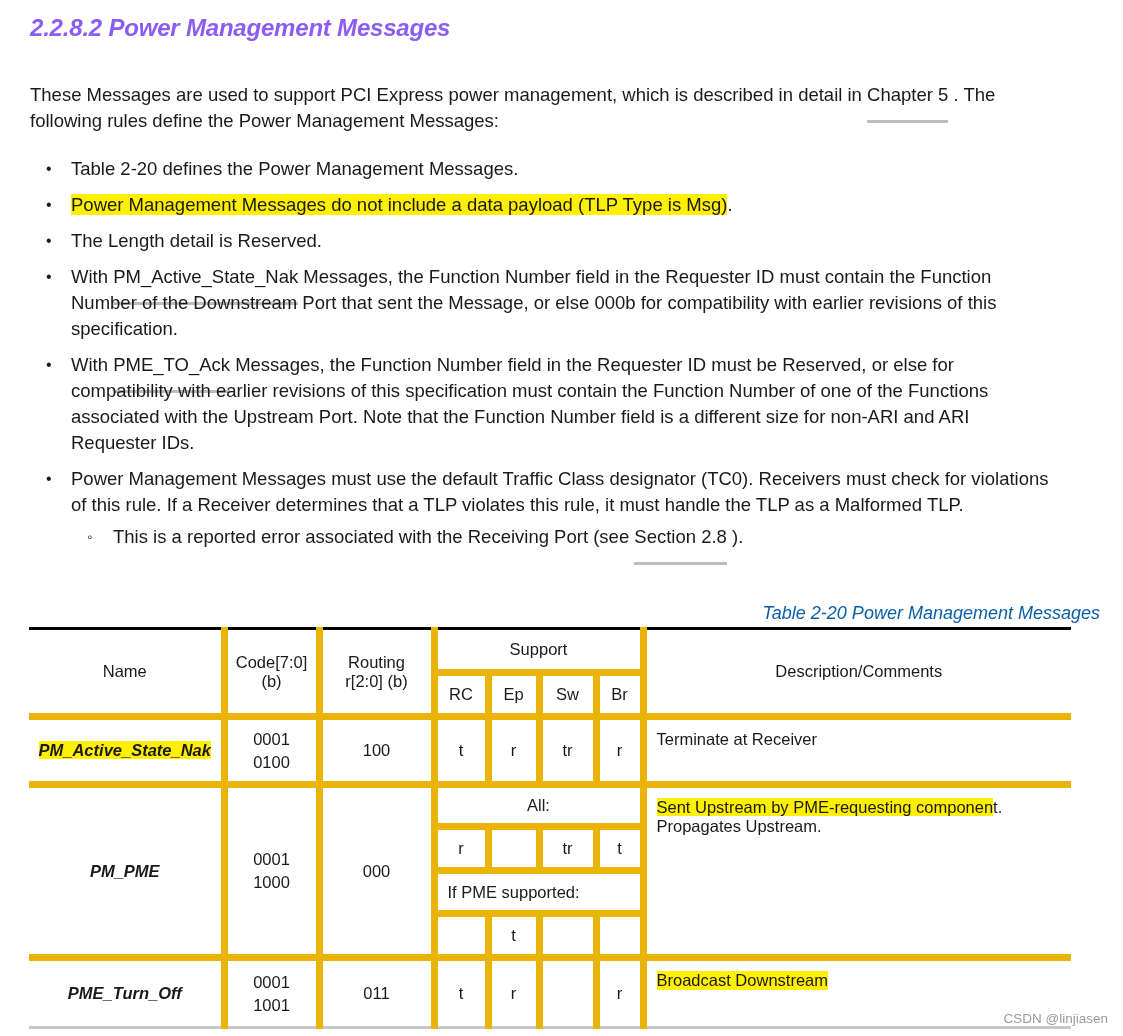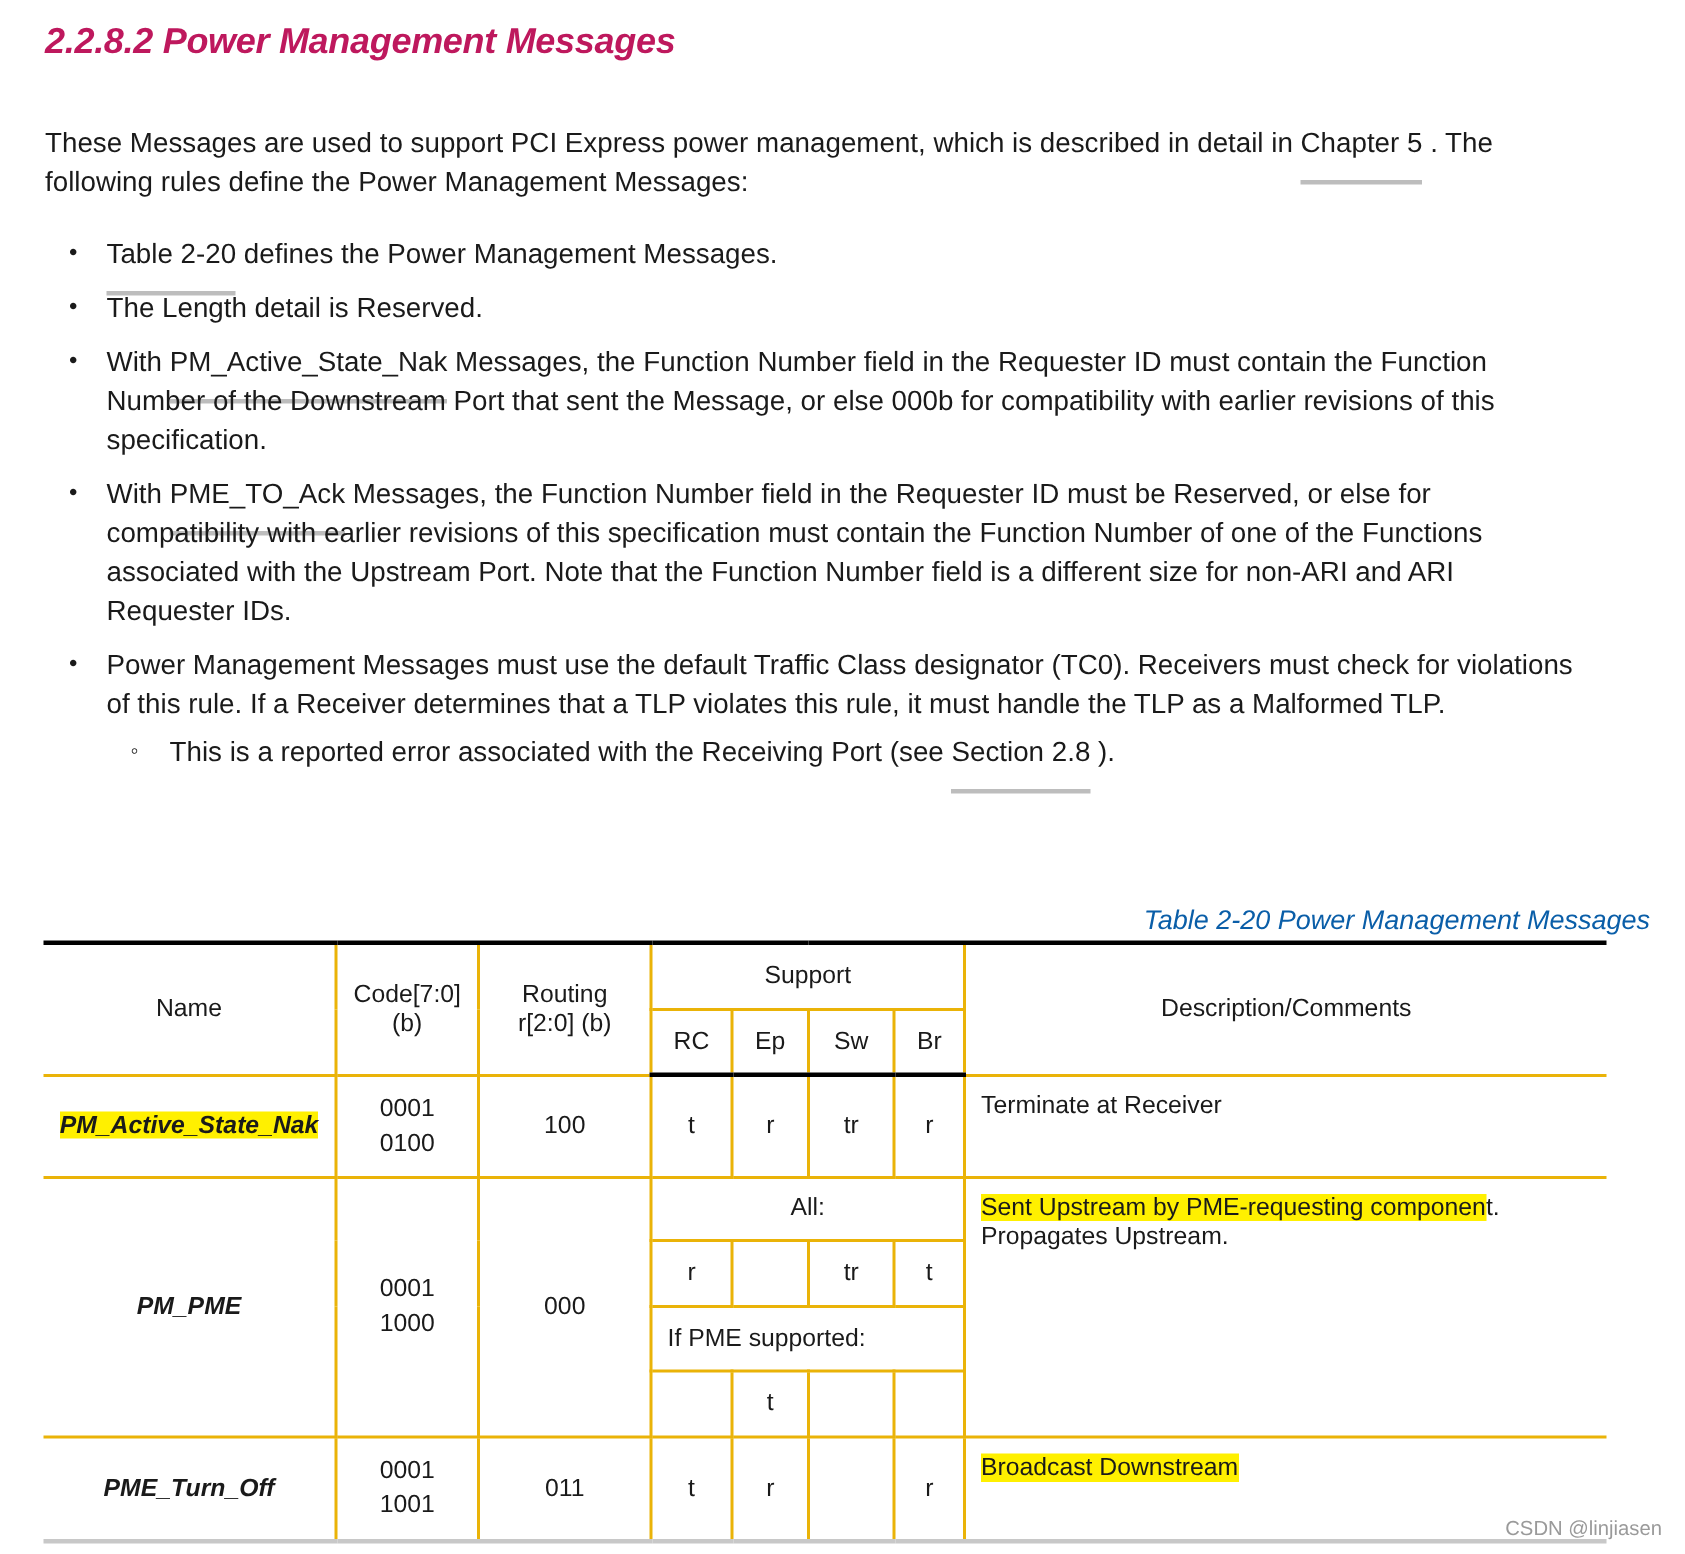--- a/index.html
+++ b/index.html
@@ -4,21 +4,21 @@
 <style>
   html, body { margin: 0; padding: 0; background: #ffffff; }
   body {
     width: 1123px; height: 1036px; position: relative; overflow: hidden;
     font-family: "Liberation Sans", "DejaVu Sans", sans-serif;
     color: #1a1a1a;
   }
   .heading {
     position: absolute; left: 30px; top: 14px;
     font-size: 24px; font-weight: bold; font-style: italic;
-    color: #be185d; letter-spacing: -0.2px;
+    color: #8b5cf6; letter-spacing: -0.2px;
   }
   .intro {
     position: absolute; left: 30px; top: 82px; width: 1020px;
     font-size: 18.5px; line-height: 26px;
   }
   .link {
     text-decoration: none;
     border-bottom: 3px solid #bdbdbd;
     padding-bottom: 15px;
   }
@@ -39,21 +39,21 @@
   }
   .caption {
     position: absolute; left: 0; width: 1100px; top: 603px; text-align: right;
     font-size: 18px; font-style: italic; color: #0a5ea8;
   }
   table.pm {
     position: absolute; left: 29px; top: 627px; width: 1042px;
     border-collapse: collapse; font-size: 16.5px;
   }
   table.pm td, table.pm th {
-    border: 2px solid #eab308; font-weight: normal; padding: 0;
+    border: 7px solid #eab308; font-weight: normal; padding: 0;
   }
   table.pm tr.top th { border-top: 3px solid #000; }
   table.pm tr.sub th { border-bottom: 3px solid #000; }
   table.pm th.left, table.pm td.left { border-left: none; }
   table.pm th.right, table.pm td.right { border-right: none; }
   table.pm tr.last td { border-bottom: 3px solid #c8c8c8; }
   .c { text-align: center; vertical-align: middle; }
   .name { font-weight: bold; font-style: italic; }
   .desc { vertical-align: top; padding: 10px 10px !important; text-align: left; }
   .code { line-height: 23px; }
@@ -64,20 +64,21 @@
 </style>
 </head>
 <body>
 
 <div class="heading">2.2.8.2 Power Management Messages</div>
 
 <div class="intro"><span>These Messages are used to support PCI Express power management, which is described in detail in </span><a class="link">Chapter 5</a><span> . The following rules define the Power Management Messages:</span></div>
 
 <ul class="rules">
   <li><a class="link">Table  2-20</a><span> defines the Power Management Messages.</span></li>
+  <li><span class="hl">Power Management Messages do not include a data payload (TLP Type is Msg)</span><span>.</span></li>
   <li><span>The Length detail is Reserved.</span></li>
   <li><span>With </span><a class="link">PM_Active_State_Nak</a><span> Messages, the Function Number field in the Requester ID must contain the Function Number of the Downstream Port that sent the Message, or else 000b for compatibility with earlier revisions of this specification.</span></li>
   <li><span>With </span><a class="link">PME_TO_Ack</a><span> Messages, the Function Number field in the Requester ID must be Reserved, or else for compatibility with earlier revisions of this specification must contain the Function Number of one of the Functions associated with the Upstream Port. Note that the Function Number field is a different size for non-ARI and ARI Requester IDs.</span></li>
   <li><span>Power Management Messages must use the default Traffic Class designator (TC0). Receivers must check for violations of this rule. If a Receiver determines that a TLP violates this rule, it must handle the TLP as a Malformed TLP.</span>
     <ul class="sub">
       <li><span>This is a reported error associated with the Receiving Port (see </span><a class="link">Section 2.8</a><span> ).</span></li>
     </ul>
   </li>
 </ul>
 

